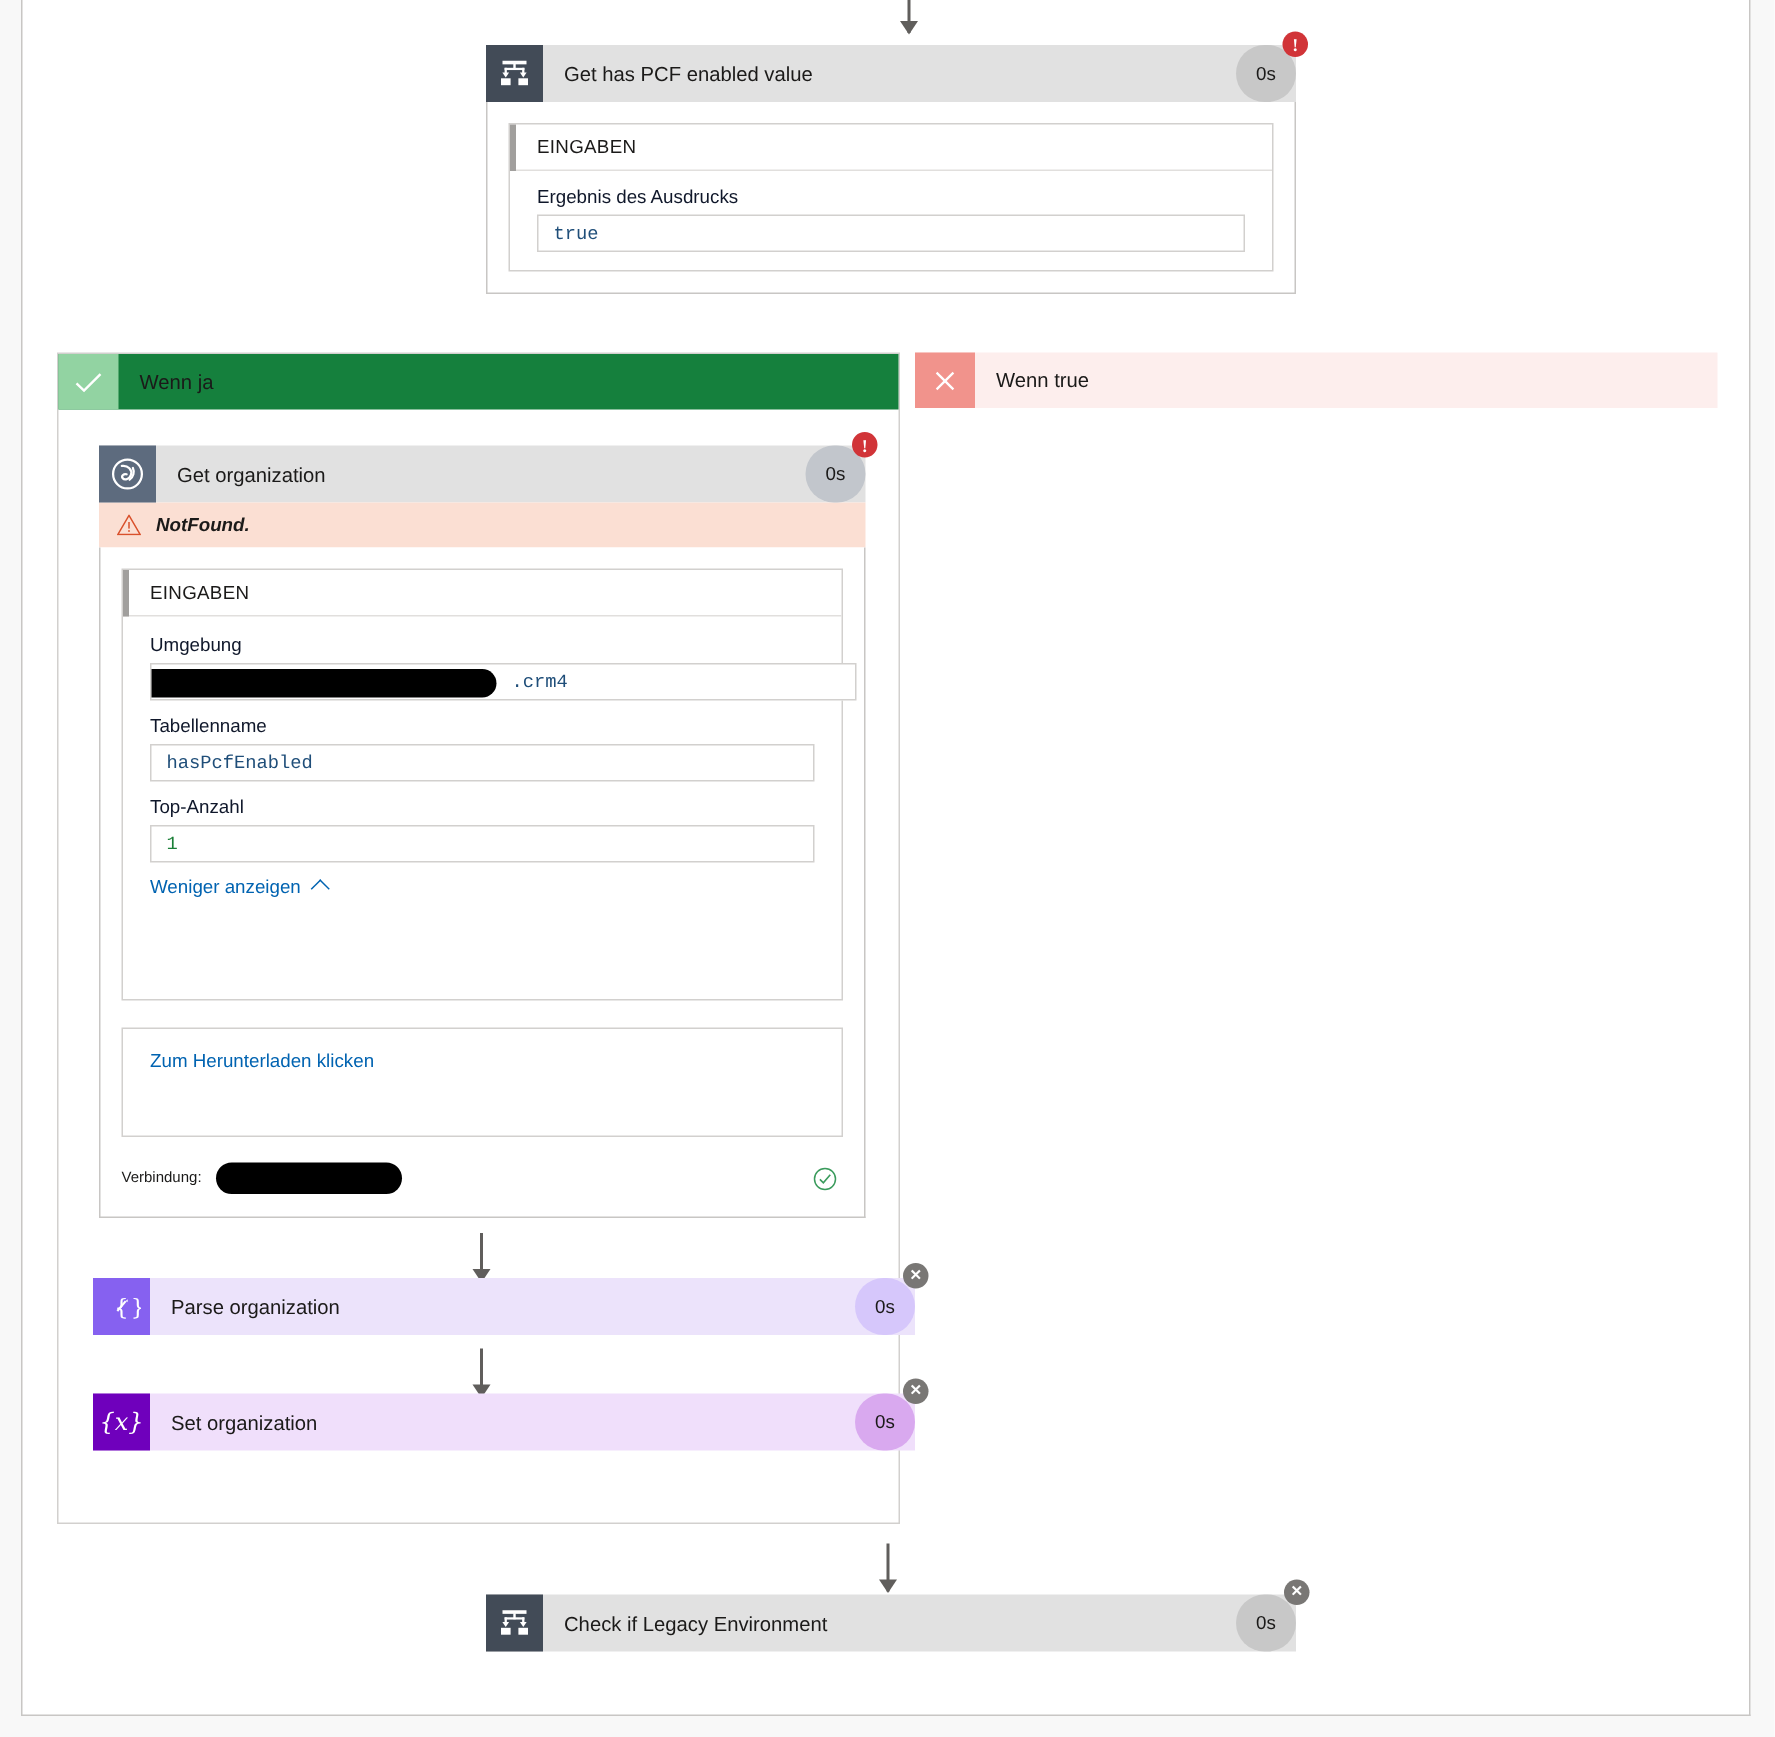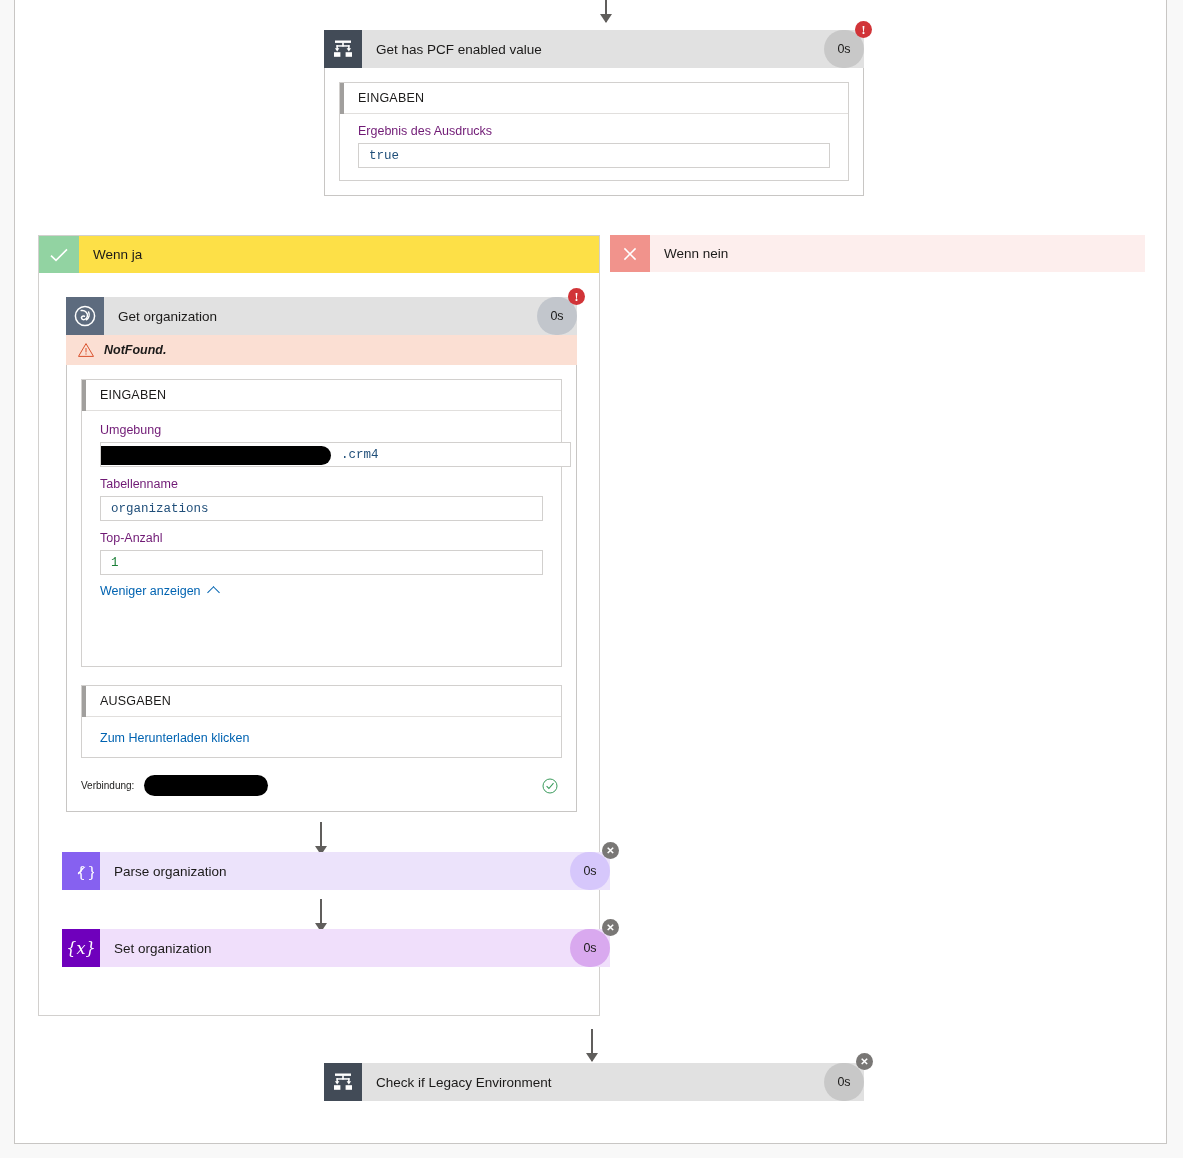--- a/index.html
+++ b/index.html
@@ -117,21 +117,21 @@
   .section-head .bar{
     width:4px;height:31px;background:#a19f9d;margin-right:14px;
   }
   .section-head .lbl{
     font-size:12.5px;color:#1b1a19;letter-spacing:.2px;
   }
   .section-body{padding:10px 18px 12px 18px;}
 
   .field{margin-bottom:10px;}
   .field-label{
-    font-size:12.5px;color:#701a75;margin-bottom:5px;
+    font-size:12.5px;color:#0f172a;margin-bottom:5px;
   }
   .field-box{
     border:1px solid #d2d0ce;
     background:#fff;
     height:25px;
     display:flex;align-items:center;
     padding:0 10px;
     box-sizing:border-box;
     font-family:"Liberation Mono", monospace;
     font-size:12.5px;
@@ -166,21 +166,21 @@
     box-sizing:border-box;
   }
   .branch-icon{
     width:40px;min-width:40px;
     display:flex;align-items:center;justify-content:center;
   }
   .branch-label{
     flex:1;display:flex;align-items:center;padding-left:14px;
     font-size:13.5px;color:#1b1a19;
   }
-  .branch-yes .branch-head{background:#fde047;}
+  .branch-yes .branch-head{background:#15803d;}
   .branch-yes .branch-icon{background:#92d3a2;}
   .branch-no .branch-head{background:#fdeeed;}
   .branch-no .branch-icon{background:#f1938c;}
 
   .branch-box{
     position:absolute;box-sizing:border-box;
     border:1px solid #d2d0ce;
     background:#fff;
   }
 </style>
@@ -275,39 +275,35 @@
             <div class="field">
               <div class="field-label">Umgebung</div>
               <div class="field-box" style="width:471px;">
                 <span class="redact" style="width:246px;position:absolute;left:-16px;top:3px;"></span>
                 <span style="position:relative;left:230px;">.crm4</span>
               </div>
             </div>
 
             <div class="field">
               <div class="field-label">Tabellenname</div>
-              <div class="field-box">organizations</div>
+              <div class="field-box">hasPcfEnabled</div>
             </div>
 
             <div class="field" style="margin-bottom:8px;">
               <div class="field-label">Top-Anzahl</div>
               <div class="field-box num">1</div>
             </div>
 
             <div>
               <span class="link">Weniger anzeigen</span><span class="chev"></span>
             </div>
           </div>
         </div>
 
         <div class="section" style="width:100%;height:73px;margin-top:18px;">
-          <div class="section-head">
-            <div class="bar"></div>
-            <div class="lbl">AUSGABEN</div>
-          </div>
           <div class="section-body" style="padding:13px 18px;">
             <span class="link">Zum Herunterladen klicken</span>
           </div>
         </div>
 
         <div class="conn-row" style="margin-top:17px;padding:0 4px 0 0;">
           <span>Verbindung:</span>
           <span class="redact" style="width:124px;margin-left:10px;height:21px;"></span>
           <span style="flex:1"></span>
           <span style="line-height:0;">
@@ -355,21 +351,21 @@
   </div>
 
   <div class="branch-box branch-no" style="left:595px;top:235px;width:535px;height:37px;border:none;background:transparent;">
     <div class="branch-head">
       <div class="branch-icon">
         <svg width="18" height="18" viewBox="0 0 18 18">
           <line x1="3.4" y1="3.4" x2="14.6" y2="14.6" stroke="#ffffff" stroke-width="1.5"></line>
           <line x1="14.6" y1="3.4" x2="3.4" y2="14.6" stroke="#ffffff" stroke-width="1.5"></line>
         </svg>
       </div>
-      <div class="branch-label">Wenn nein</div>
+      <div class="branch-label">Wenn true</div>
     </div>
   </div>
 
   <div class="arrow" style="left:576px;top:1029px;height:32px;"></div>
 
   <div class="card c-grey" style="left:309px;top:1063px;width:540px;">
     <div class="card-head">
       <div class="card-icon">
         <svg width="22" height="20" viewBox="0 0 22 20">
           <rect x="3" y="1.5" width="16" height="2.4" fill="#fff"></rect>

